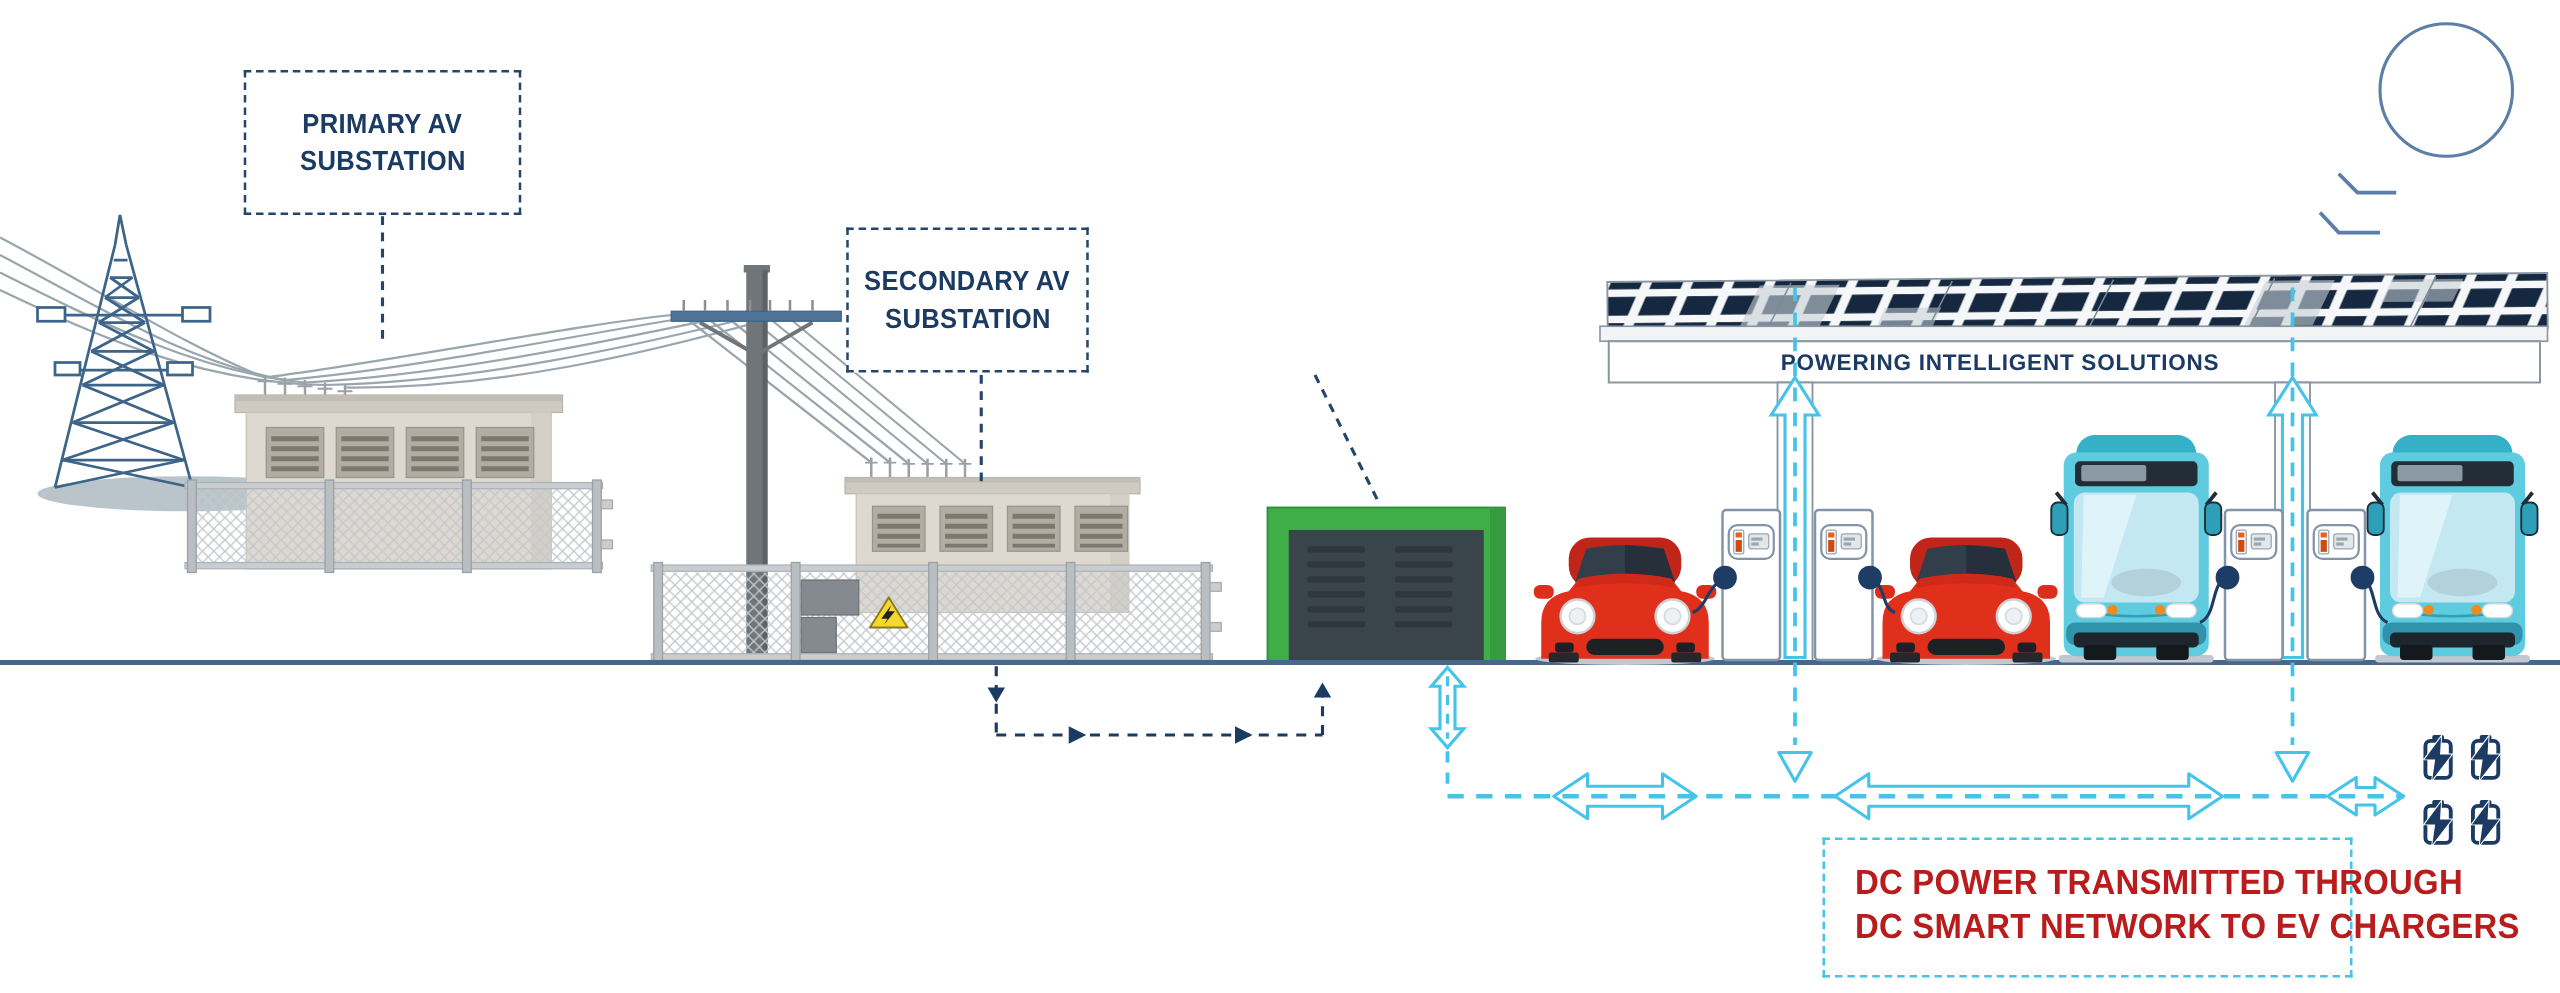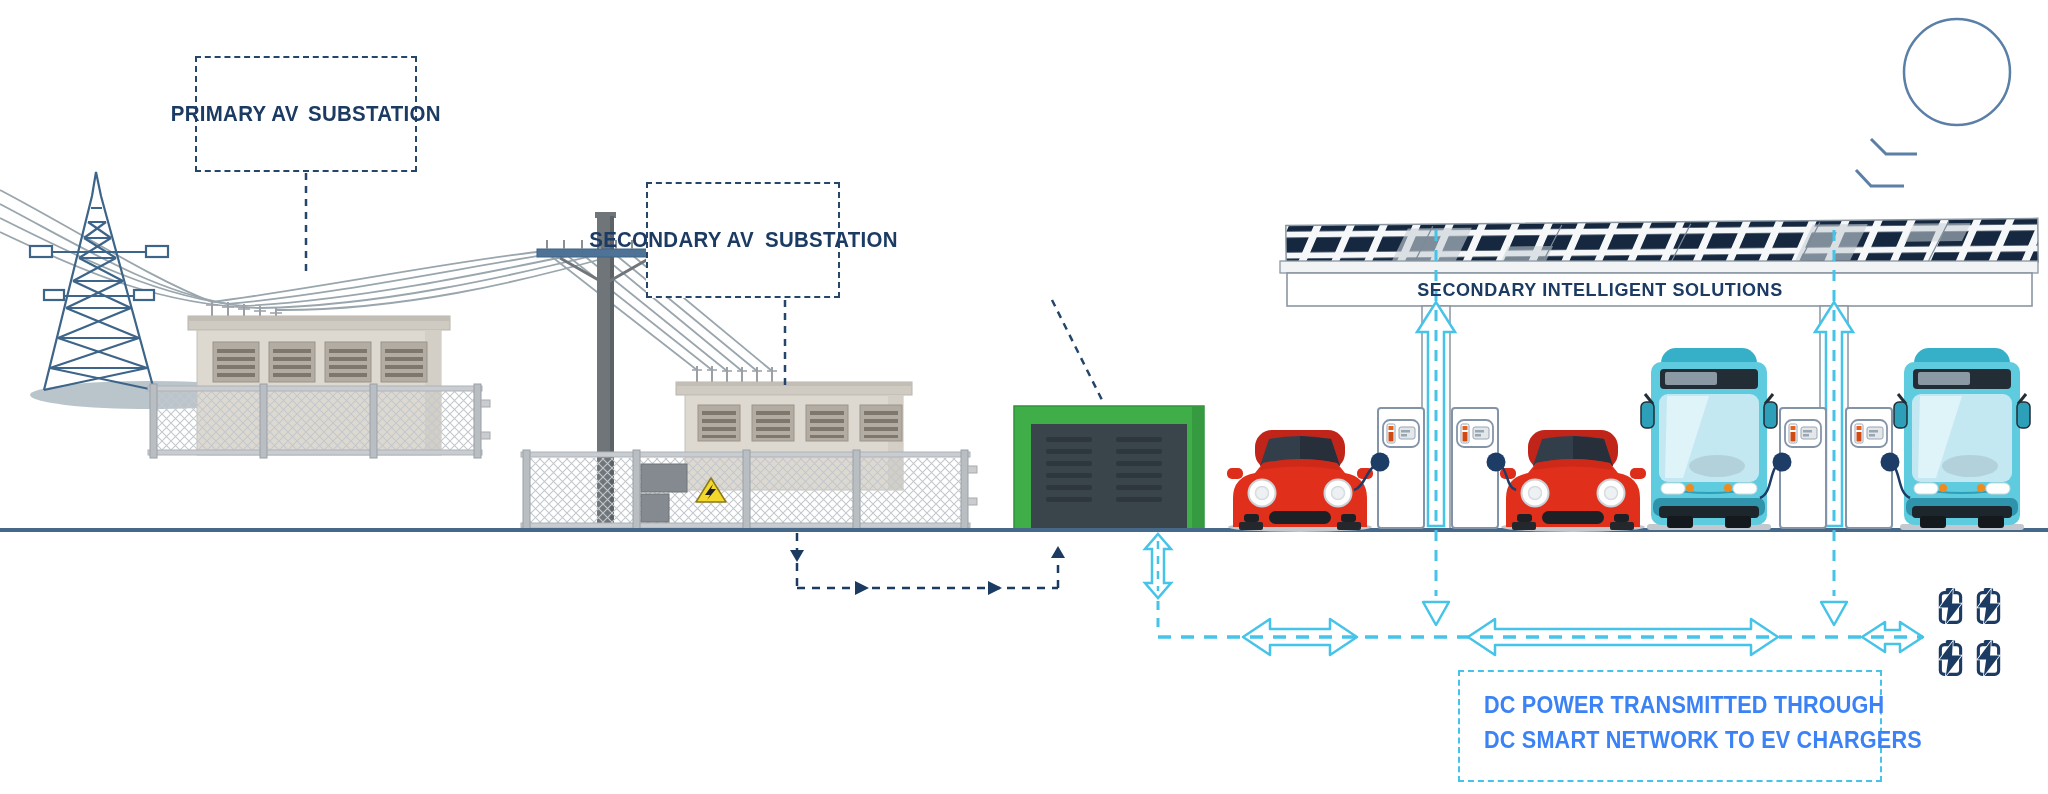--- a/index.html
+++ b/index.html
@@ -1,29 +1,29 @@
 <!DOCTYPE html>
 <html><head>
 <meta charset="utf-8">
 <style>
   html,body{margin:0;padding:0;background:#fff;}
   #scene{position:relative;width:2048px;height:794px;background:#ffffff;overflow:hidden;
          font-family:"Liberation Sans",sans-serif;}
   #scene svg{position:absolute;left:0;top:0;}
   .label-box{position:absolute;border:2.5px dashed #24466b;background:#fff;
-             display:flex;flex-direction:row;align-items:center;justify-content:center;
+             display:flex;flex-direction:column;align-items:center;justify-content:center;
              color:#1c3b63;font-weight:bold;font-size:22px;line-height:1.35;letter-spacing:.3px;
              text-align:center;box-sizing:border-box;}
   .label-box span{display:block;transform:scaleX(.93);white-space:nowrap;}
   #canopy-banner{position:absolute;left:1290px;top:276px;width:620px;height:28px;
                  color:#1c3b63;font-weight:bold;font-size:18px;letter-spacing:.6px;
                  text-align:center;line-height:28px;}
   #dc-note{position:absolute;left:1458px;top:670px;width:424px;height:112px;
-           border:2.5px dashed #45c3e8;box-sizing:border-box;color:#3b82f6;
-           font-weight:bold;font-size:23px;line-height:35px;padding:16px 0 0 24px;text-align:center;}
+           border:2.5px dashed #45c3e8;box-sizing:border-box;color:#b91c1c;
+           font-weight:bold;font-size:28px;line-height:35px;padding:16px 0 0 24px;text-align:center;}
   #dc-note span{display:block;transform:scaleX(.94);transform-origin:left;white-space:nowrap;letter-spacing:.2px;}
 </style>
 </head>
 <body>
 
 <div id="scene">
 
 <svg width="2048" height="794" viewBox="0 0 2048 794">
   <defs>
     <pattern id="chain" width="9" height="9" patternUnits="userSpaceOnUse">
@@ -354,26 +354,26 @@
     <use href="#batt" transform="translate(1938,640) scale(0.78)"></use>
     <use href="#batt" transform="translate(1976,640) scale(0.78)"></use>
   </g>
 </svg>
 
 <div class="label-box" style="left:195px;top:56px;width:222px;height:116px;">
   <span>PRIMARY AV</span>
   <span>SUBSTATION</span>
 </div>
 
-<div class="label-box" style="left:646px;top:182px;width:194px;height:116px;">
+<div class="label-box" style="left:677px;top:182px;width:194px;height:116px;">
   <span>SECONDARY AV</span>
   <span>SUBSTATION</span>
 </div>
 
 
-<div id="canopy-banner">SECONDARY INTELLIGENT SOLUTIONS</div>
+<div id="canopy-banner">POWERING INTELLIGENT SOLUTIONS</div>
 
 <div id="dc-note">
   <span>DC POWER TRANSMITTED THROUGH</span>
   <span>DC SMART NETWORK TO EV CHARGERS</span>
 </div>
 
 </div>
 
 </body></html>

